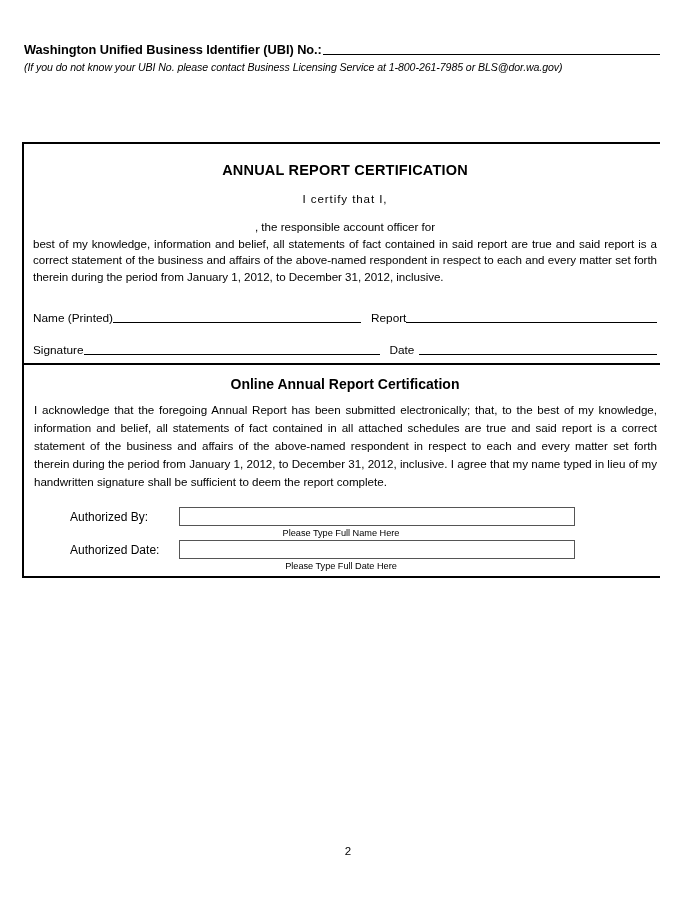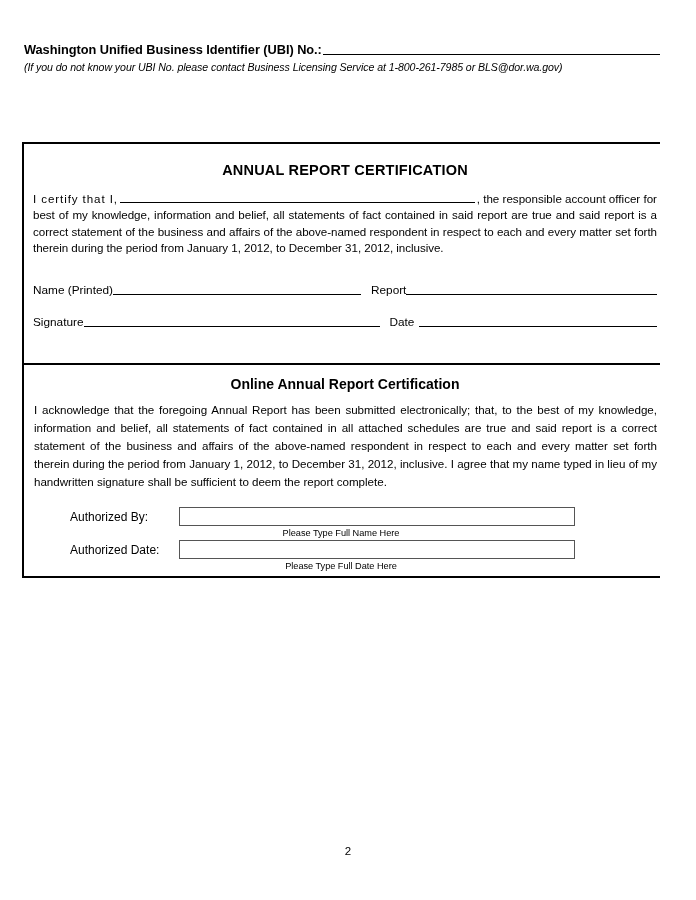--- a/index.html
+++ b/index.html
@@ -86,24 +86,25 @@
   }
   #box-annual .box-title { margin-top: 17px; letter-spacing: 0.2px; }
   #box-online .box-title { margin-top: 10px; font-size: 14px; }
 
   
   .cert-para {
     margin: 12px 9px 0 9px;
   }
   .cert-row {
     display: flex;
-    align-items: flex-start;
+    align-items: center;
     white-space: nowrap;
     line-height: 16.4px;
     font-size: 11.6px;
+    flex-direction: column;
   }
   .cert-row .blank {
     flex: 1 1 auto;
     border-bottom: 1px solid #000;
     height: 11px;
     margin: 0 2px;
   }
   .cert-row .spaced {
     letter-spacing: 0.9px;
   }

